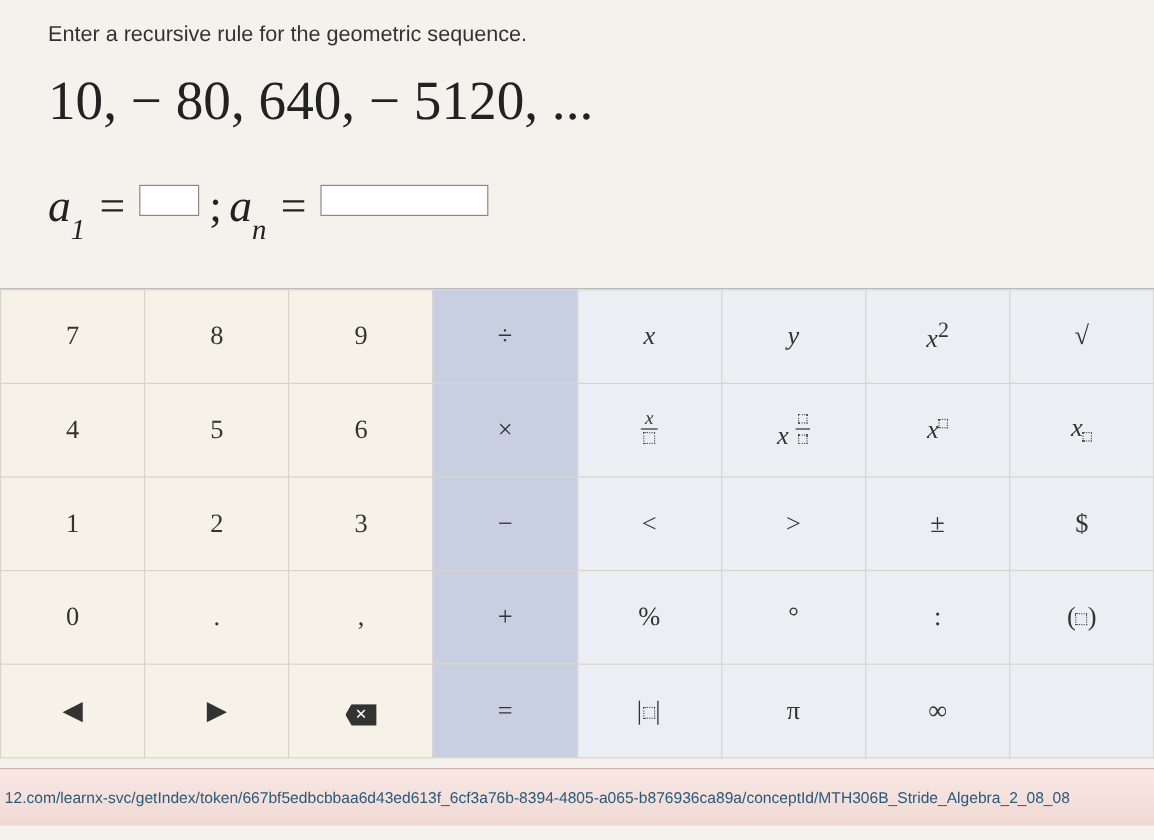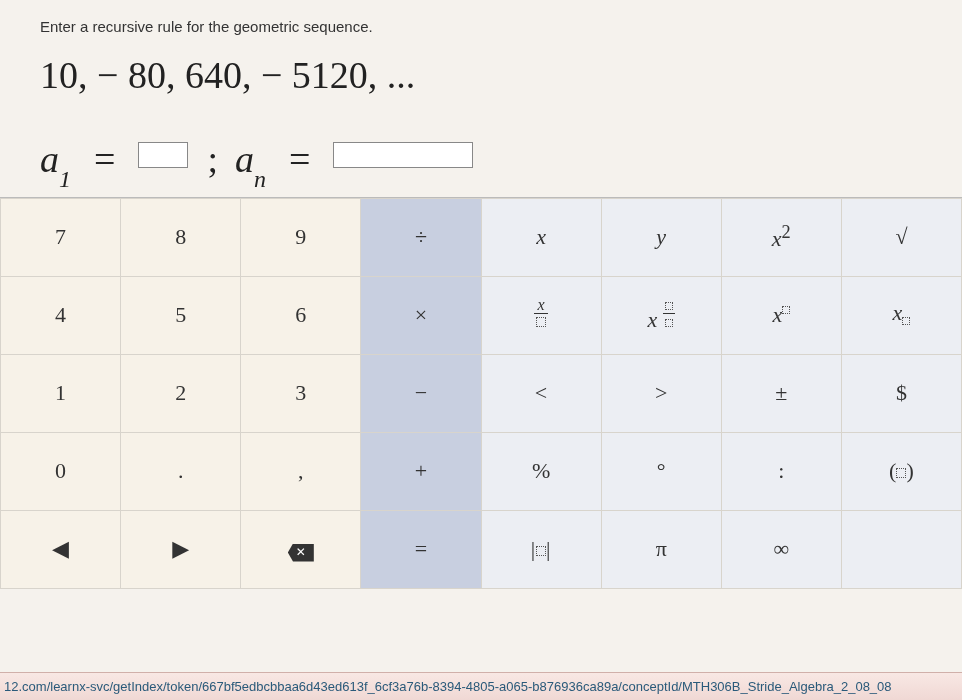--- a/index.html
+++ b/index.html
@@ -8,38 +8,39 @@
     background: #f5f2ed;
     width: 962px;
     height: 700px;
     overflow: hidden;
     position: relative;
   }
   .question-area {
     padding: 18px 30px 10px 40px;
   }
   .prompt {
-    font-size: 15px;
+    font-size: 18px;
     color: #333;
     margin-bottom: 18px;
   }
   .sequence {
     font-family: 'Times New Roman', serif;
-    font-size: 38px;
+    font-size: 46px;
     color: #222;
     margin-bottom: 40px;
   }
   .answer-line {
     font-family: 'Times New Roman', serif;
     font-size: 38px;
     font-style: italic;
     color: #222;
     display: flex;
     align-items: baseline;
-    gap: 17px;
+    gap: 6px;
+    margin-bottom: 30px;
   }
   .sub { font-size: 24px; vertical-align: sub; position: relative; top: 6px; font-style: italic;}
   .eq { font-style: normal; margin: 0 6px; }
   .input-box {
     display: inline-block;
     border: 1px solid #888;
     background: #fff;
     height: 26px;
     vertical-align: middle;
     position: relative;
@@ -101,25 +102,25 @@
   .abs { letter-spacing: 1px;}
   .nav-tri { font-size: 16px; }
   .backspace {
     display:inline-flex; align-items:center; justify-content:center;
     background:#333; color:#fff; font-size:12px;
     width:26px; height:18px;
     clip-path: polygon(20% 0, 100% 0, 100% 100%, 20% 100%, 0 50%);
   }
   .url-bar {
     position: absolute;
-    bottom: 0; left: 0; right: 0;
+    bottom: 12px; left: 0; right: 0;
     background: linear-gradient(#f8e8e4, #f0d8d4);
     font-size: 13px;
     color: #2a5a7a;
-    padding: 6px 4px;
+    padding: 16px 4px;
     white-space: nowrap;
     overflow: hidden;
     border-top: 1px solid #d0b0aa;
     margin-top: 44px;
   }
 </style>
 </head>
 <body>
 
 <div class="question-area">

